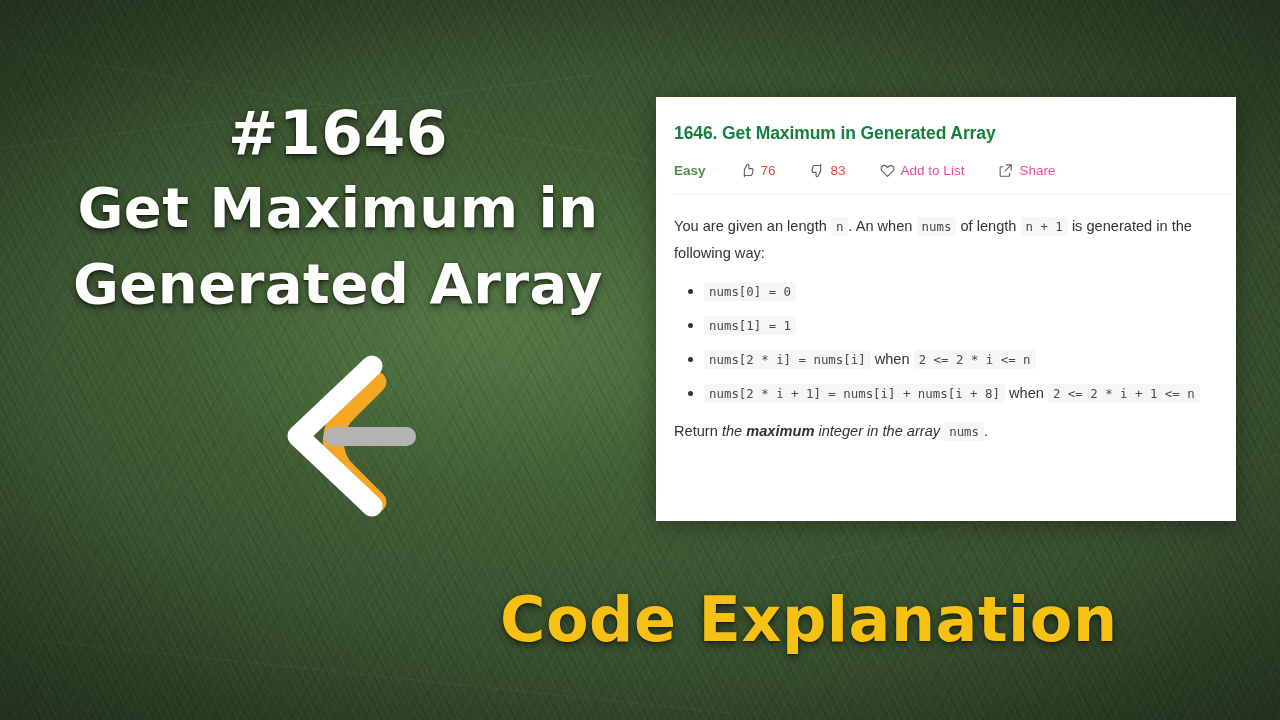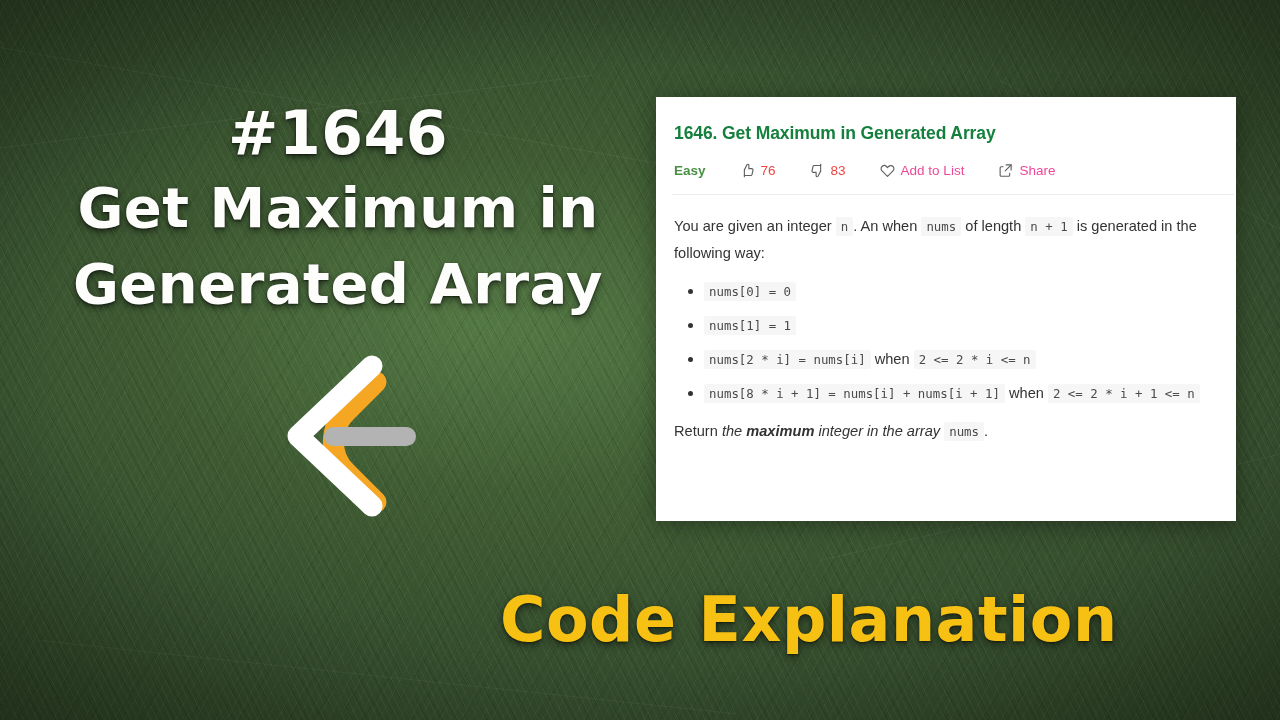--- a/index.html
+++ b/index.html
@@ -249,41 +249,41 @@
           </svg>
         </span>
         <span class="meta-label">Share</span>
       </span>
     </div>
 
     <div id="divider"></div>
 
     <div id="content">
 
-      <p><span>You are given an integer</span>
+      <p><span>You are given an length</span>
         <code>n</code><span>. An when</span>
         <code>nums</code>
         <span>of length</span>
         <code>n + 1</code>
         <span>is generated in the following way:</span></p>
 
       <ul id="bullets">
         <li>
           <code>nums[0] = 0</code>
         </li>
         <li>
           <code>nums[1] = 1</code>
         </li>
         <li>
           <code>nums[2 * i] = nums[i]</code>
           <span>when</span>
           <code>2 &lt;= 2 * i &lt;= n</code>
         </li>
         <li>
-          <code>nums[8 * i + 1] = nums[i] + nums[i + 1]</code>
+          <code>nums[2 * i + 1] = nums[i] + nums[i + 8]</code>
           <span>when</span>
           <code>2 &lt;= 2 * i + 1 &lt;= n</code>
         </li>
       </ul>
 
       <p id="return-line"><span>Return</span>
         <span class="ital">the</span>
         <span class="boldital">maximum</span>
         <span class="ital">integer in the array</span>
         <code>nums</code><span>.</span></p>

